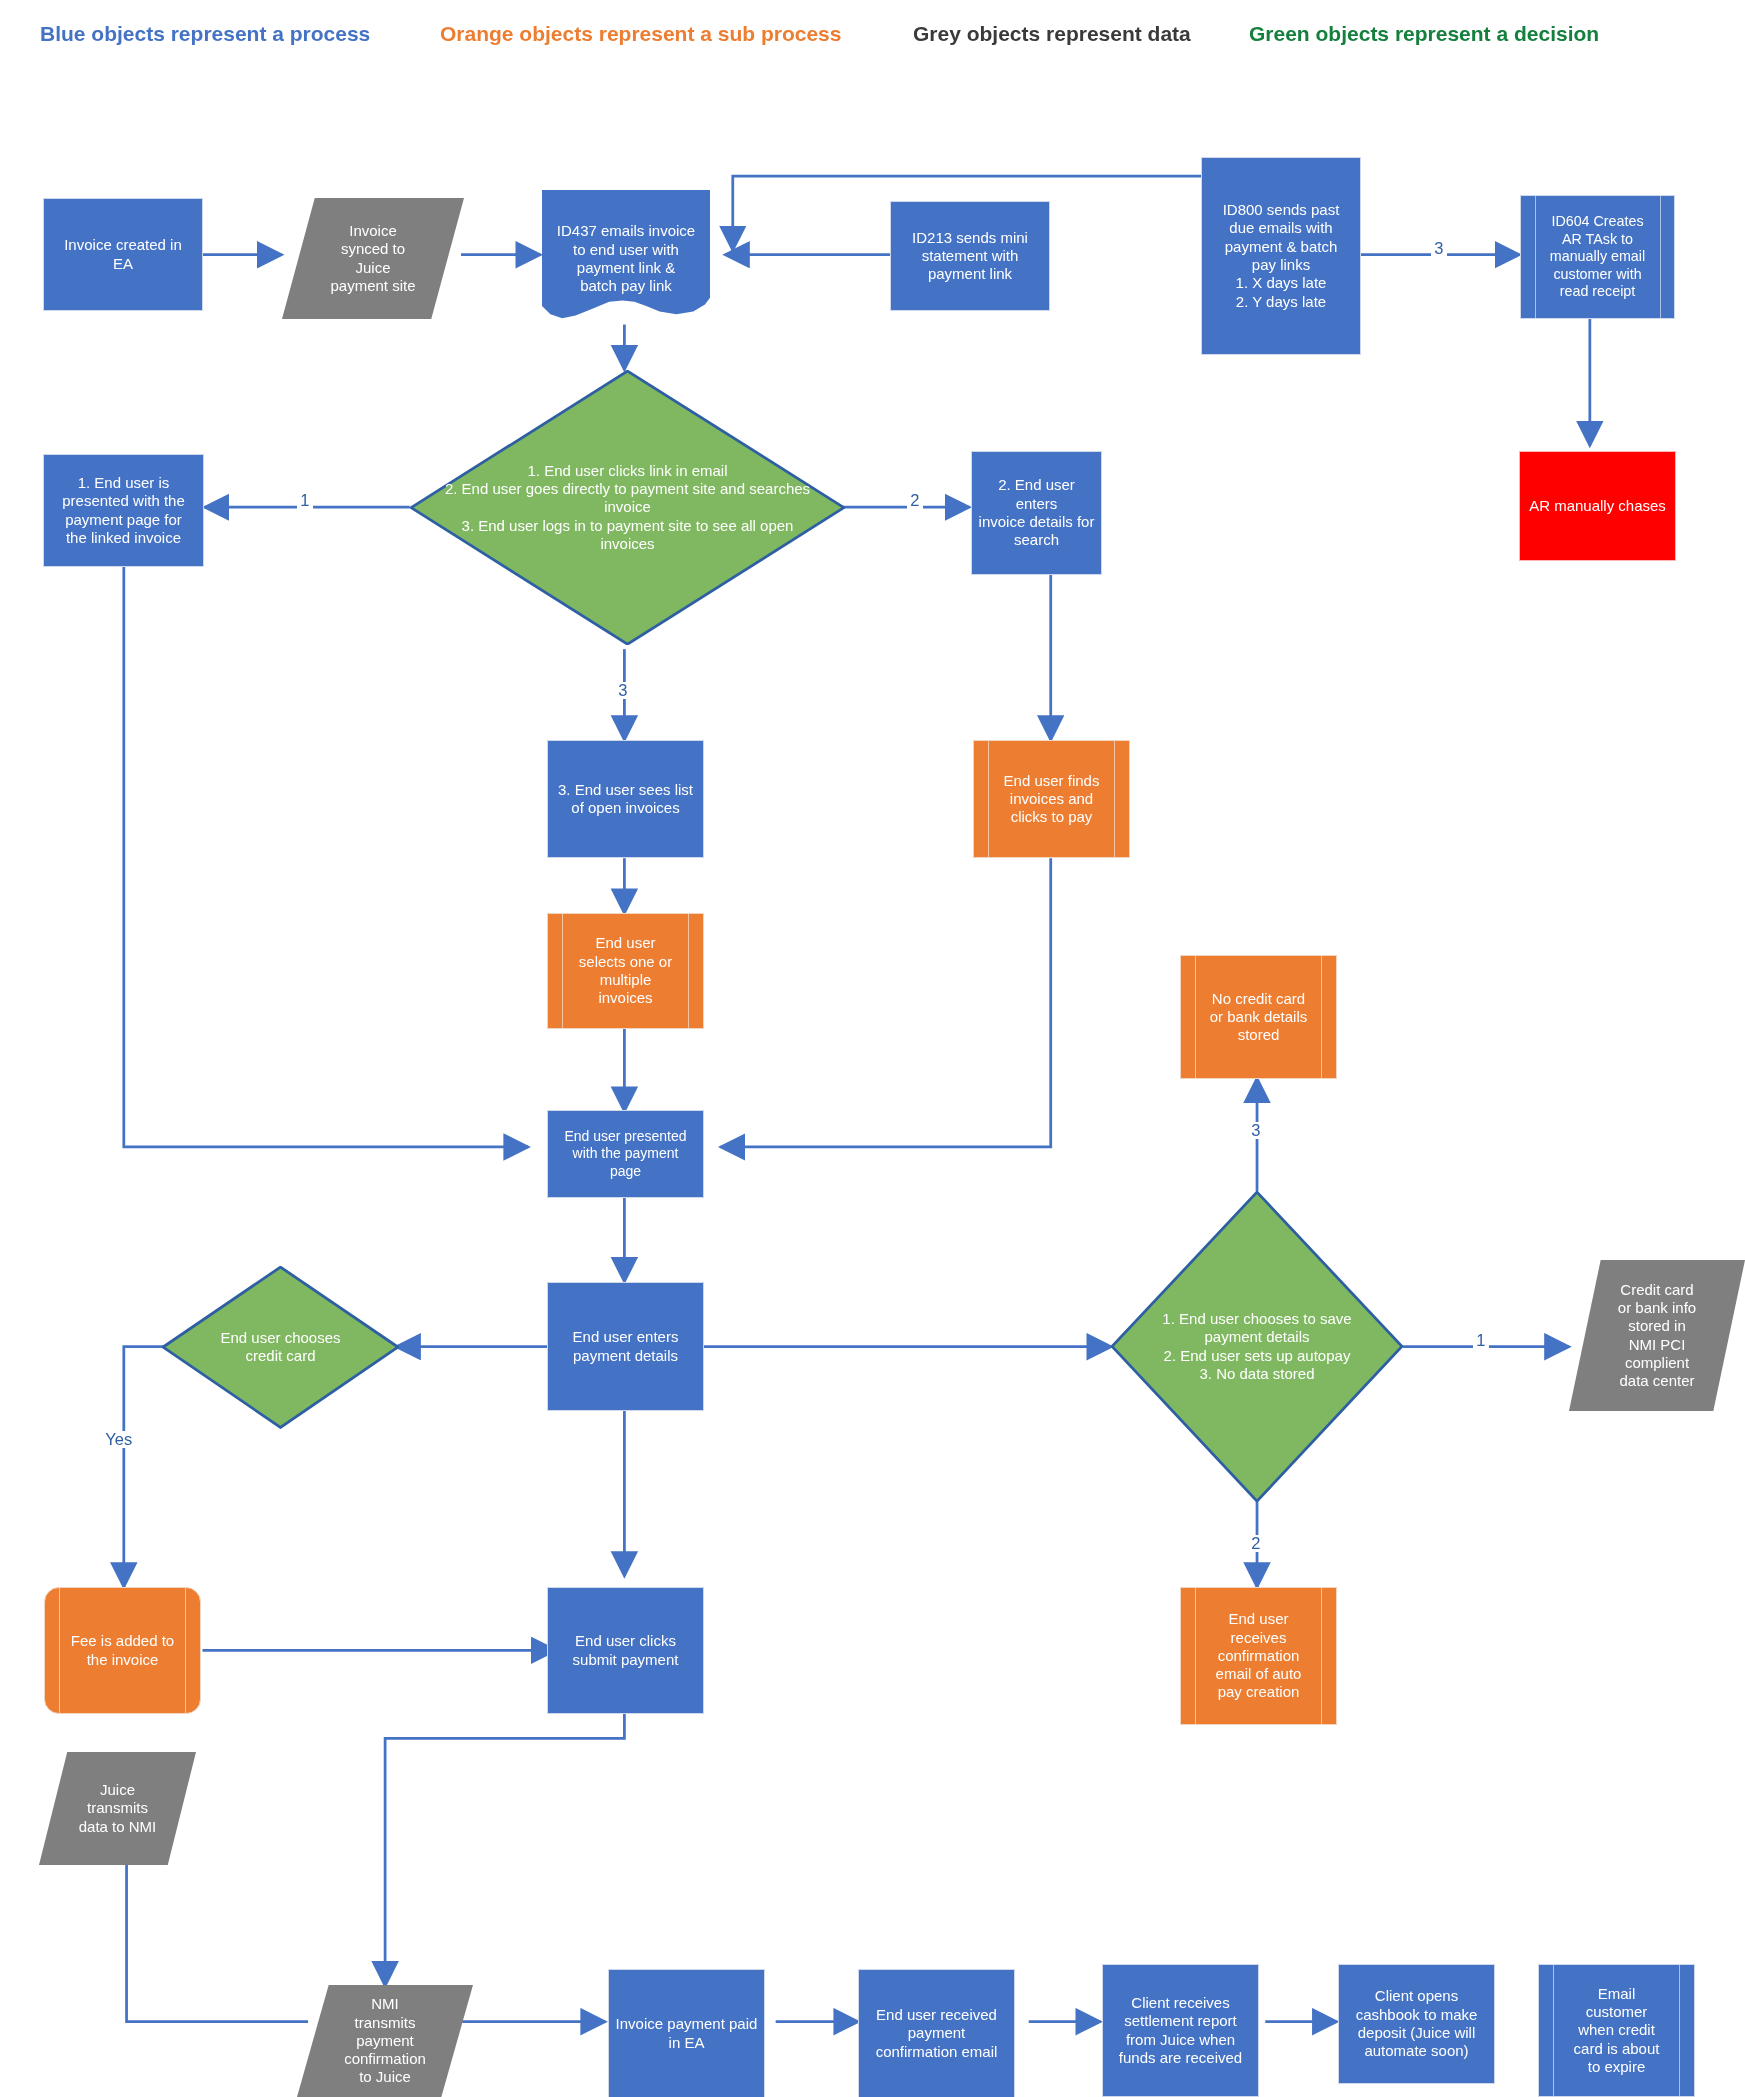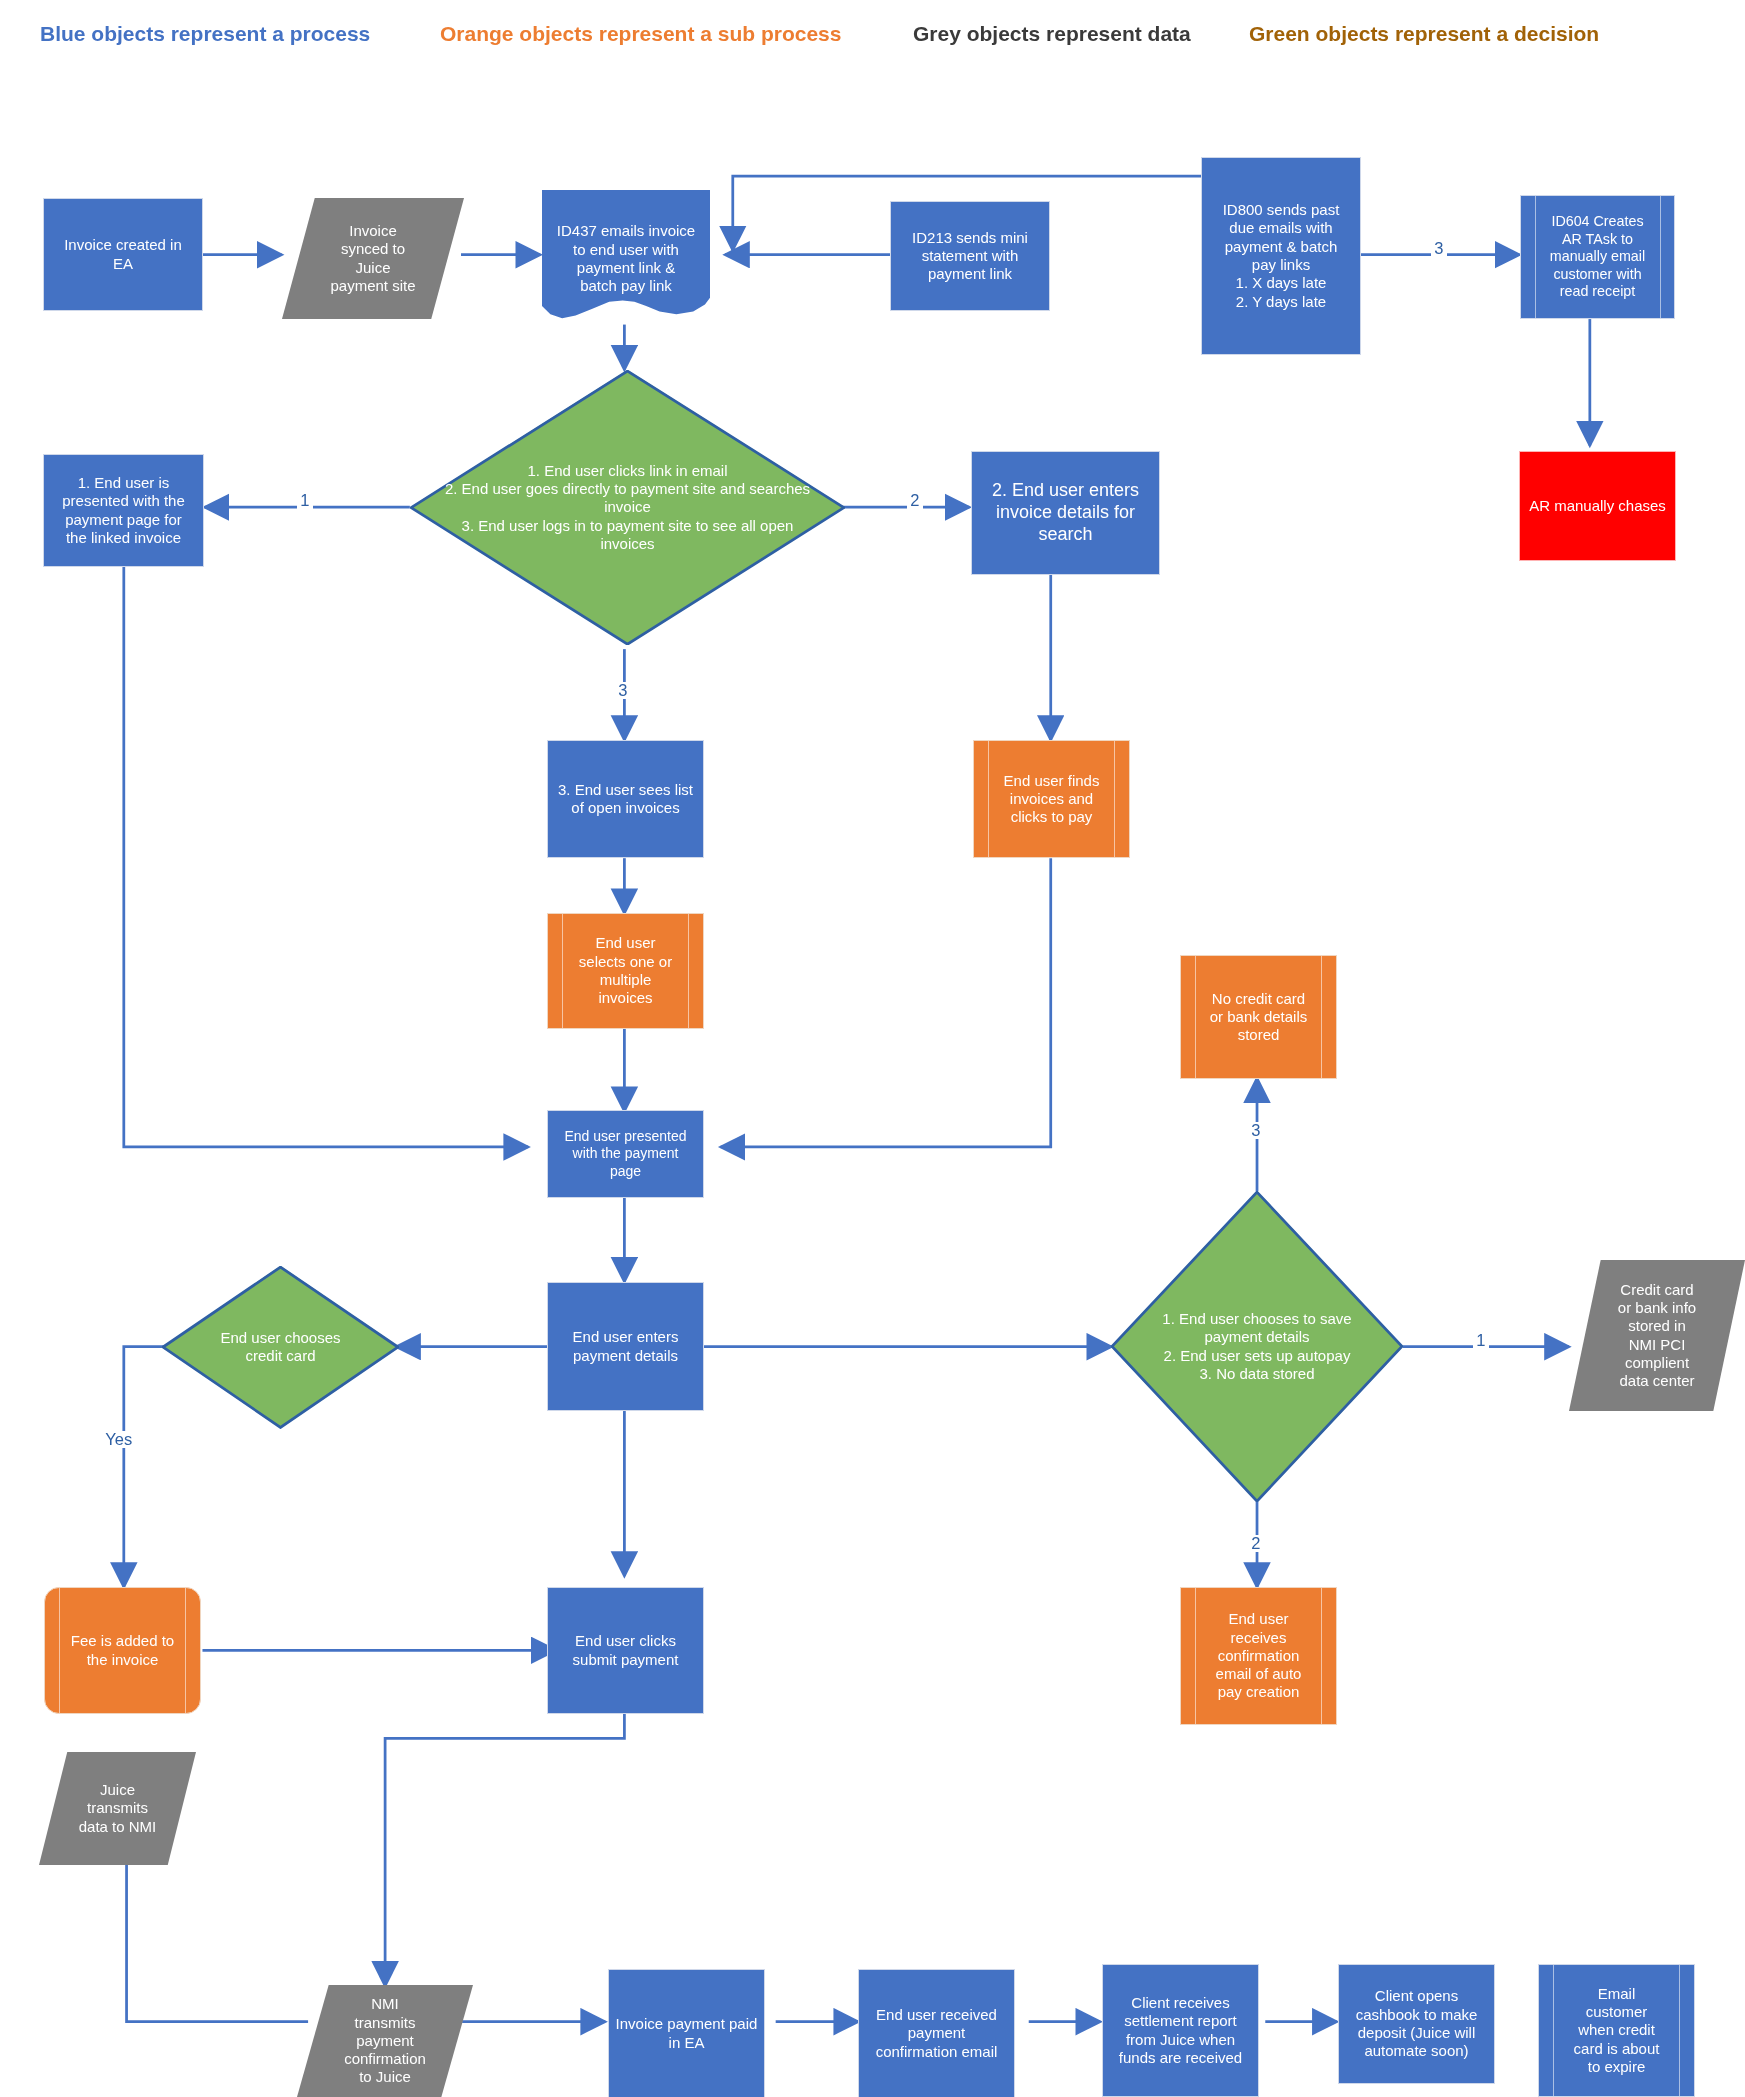--- a/index.html
+++ b/index.html
@@ -6,21 +6,21 @@
   body{width:1745px;height:2097px;position:relative;
        font-family:"Liberation Sans",sans-serif;overflow:hidden;}
   #canvas{position:relative;width:1745px;height:2097px;}
 
   
   .legend{position:absolute;top:22px;left:0;width:1745px;height:33px;}
   .legend span{position:absolute;font-weight:bold;font-size:21px;white-space:nowrap;}
   .lg-blue{left:40px;color:#4472C4;}
   .lg-orange{left:440px;color:#ED7D31;}
   .lg-grey{left:913px;color:#3a3a3a;}
-  .lg-green{left:1249px;color:#a16207;}
+  .lg-green{left:1249px;color:#15803d;}
 
   
   .node{position:absolute;box-sizing:border-box;display:flex;
         align-items:center;justify-content:center;text-align:center;
         color:#fff;line-height:1.22;padding:2.2px 4.4px;}
   .node .txt{white-space:pre-line;display:block;width:100%;}
 
   .proc{background:#4472C4;border:0.6px solid #cfd8ea;}
   .sub{background:#ED7D31;border:0.6px solid #f0d6c0;}
   .alert{background:#FF0000;border:0.6px solid #ffb3b3;}
@@ -206,21 +206,21 @@
 3. End user logs in to payment site to see all open invoices</span>
   </div>
 
   <div class="node proc" style="left:43px;top:454px;width:161px;height:113px;font-size:15px;">
     <span class="txt">1. End user is
 presented with the
 payment page for
 the linked invoice</span>
   </div>
 
-  <div class="node proc" style="left:971px;top:451px;width:189px;height:124px;font-size:18px;">
+  <div class="node proc" style="left:971px;top:451px;width:131px;height:124px;font-size:15px;">
     <span class="txt">2. End user enters
 invoice details for
 search</span>
   </div>
 
   <div class="node proc" style="left:547px;top:740px;width:157px;height:118px;font-size:15px;">
     <span class="txt">3. End user sees list
 of open invoices</span>
   </div>
 

